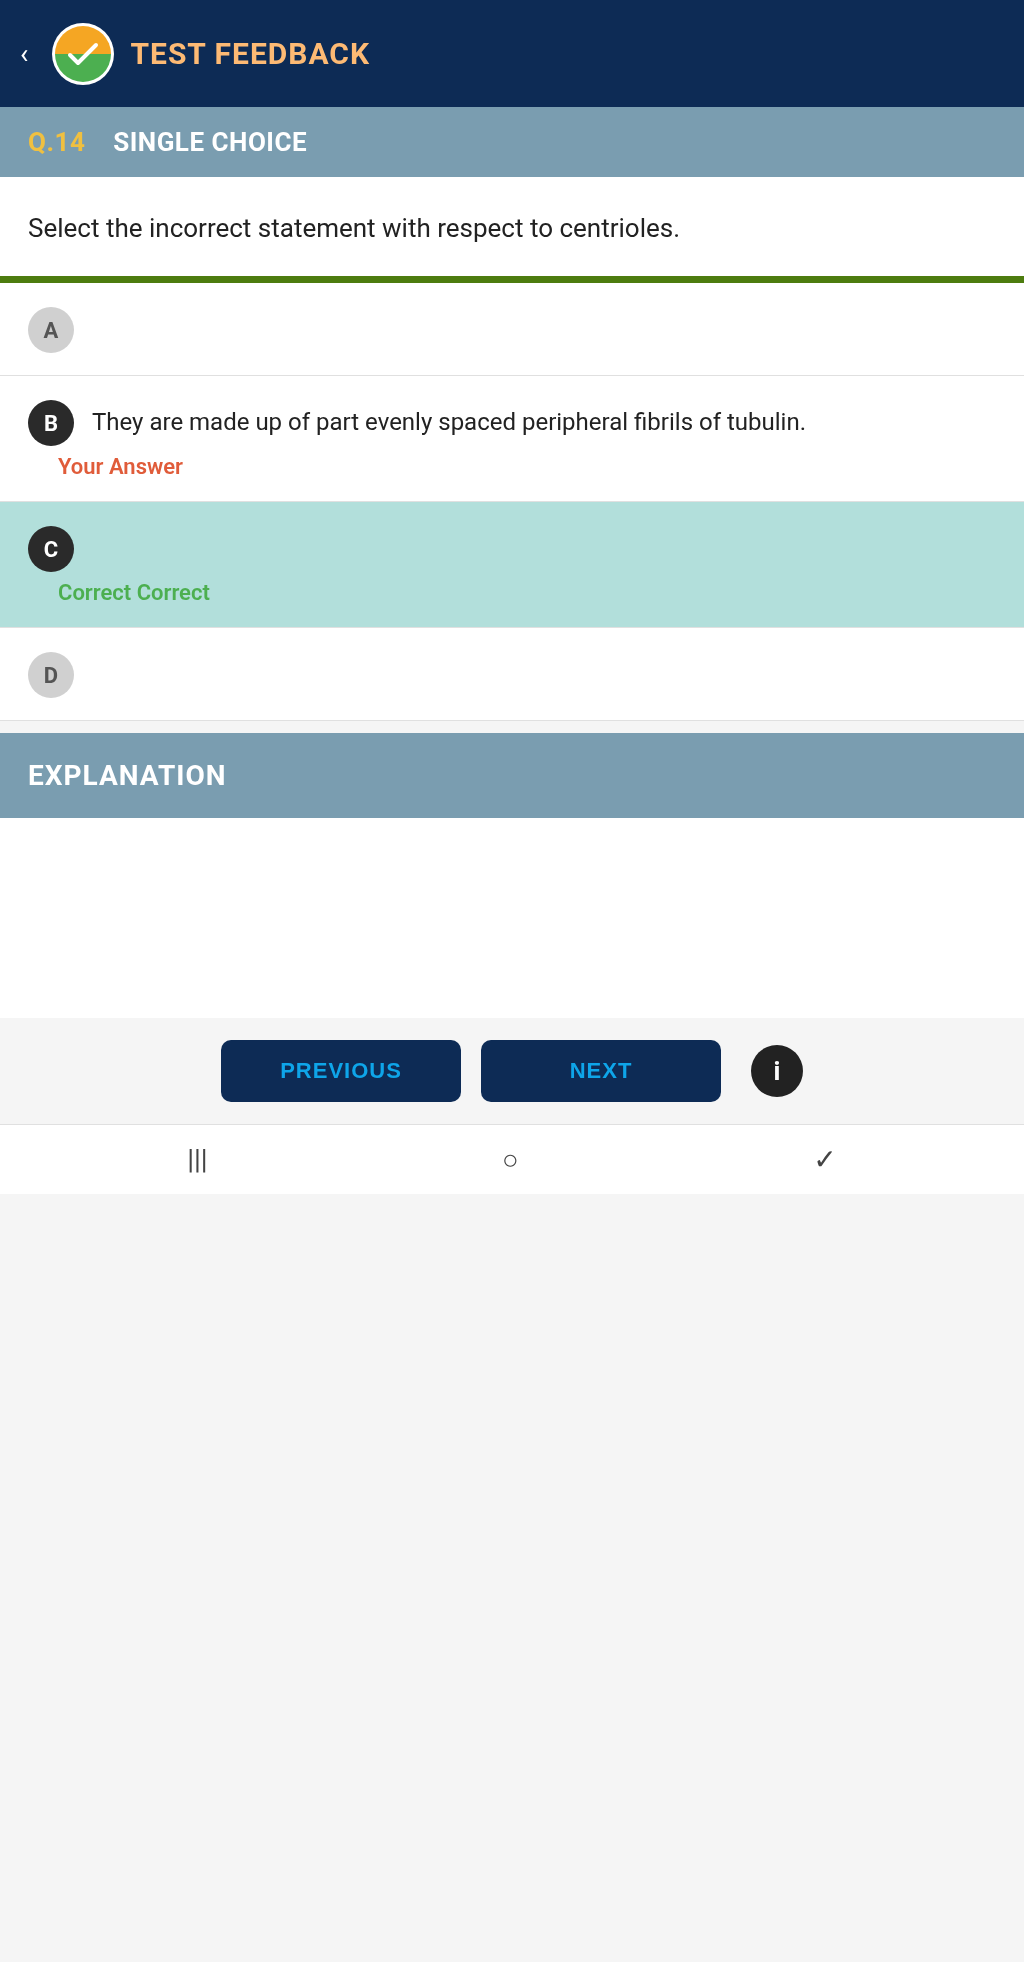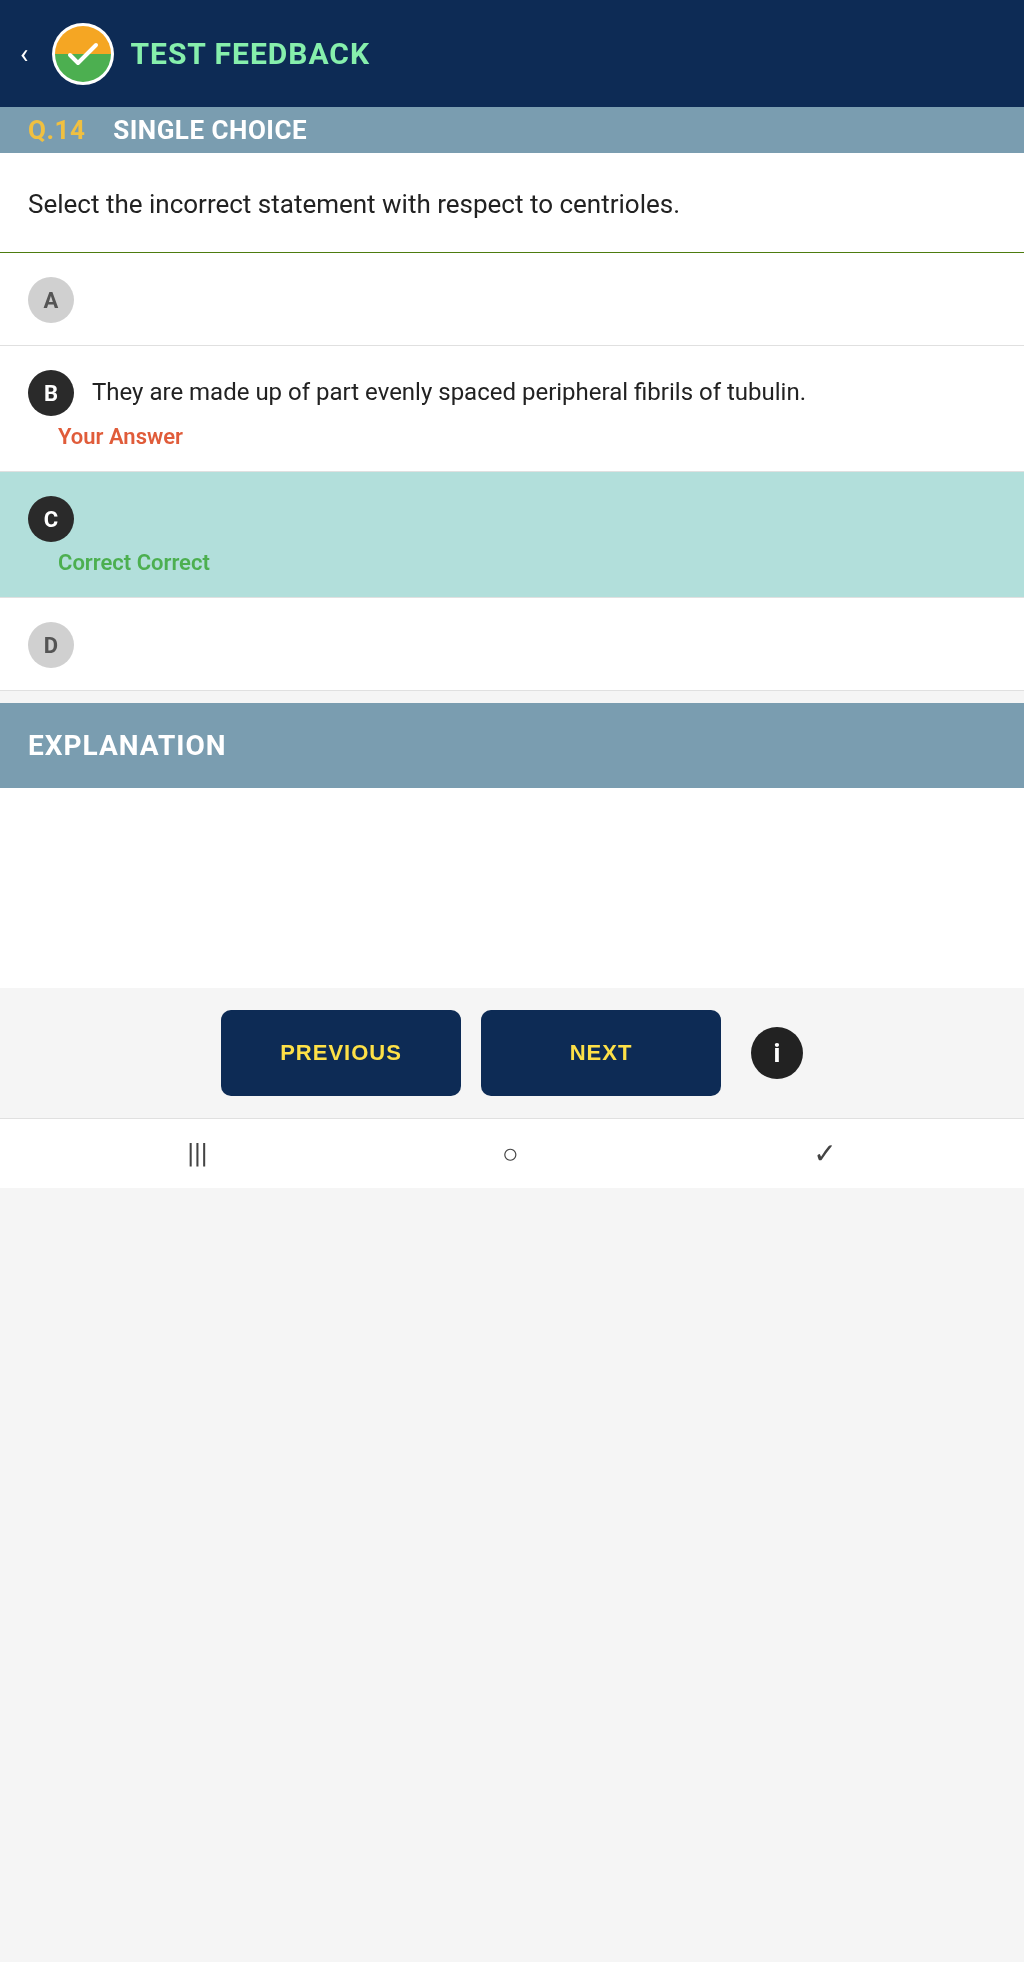--- a/index.html
+++ b/index.html
@@ -39,46 +39,46 @@
       justify-content: center;
       overflow: hidden;
       flex-shrink: 0;
       position: relative;
     }
     .logo-circle svg {
       width: 58px;
       height: 58px;
     }
     .header-title {
-      color: #86efac;
+      color: #fdba74;
       font-size: 30px;
       font-weight: 700;
       letter-spacing: 1px;
     }
 
     
     .question-type-bar {
       background: #7a9db0;
-      padding: 8px 28px;
+      padding: 20px 28px;
     }
     .question-type-label {
       color: white;
       font-size: 26px;
       font-weight: 700;
       letter-spacing: 0.5px;
     }
     .question-number {
       color: #f0c040;
     }
 
     
     .question-area {
       background: white;
       padding: 32px 28px 28px 28px;
-      border-bottom: 1px solid #4d7c0f;
+      border-bottom: 7px solid #4d7c0f;
     }
     .question-text {
       font-size: 26px;
       color: #222;
       line-height: 1.5;
     }
 
     
     .option-row {
       background: white;
@@ -156,27 +156,27 @@
       background: #f5f5f5;
       display: flex;
       align-items: center;
       justify-content: center;
       gap: 20px;
       padding: 22px 20px;
       position: relative;
     }
     .nav-btn {
       background: #0d2b55;
-      color: #fde047;
+      color: #0ea5e9;
       border: none;
       border-radius: 10px;
       font-size: 22px;
       font-weight: 700;
       letter-spacing: 1px;
-      padding: 30px 48px;
+      padding: 18px 48px;
       cursor: pointer;
       min-width: 240px;
     }
     .info-btn {
       width: 52px;
       height: 52px;
       border-radius: 50%;
       background: #222;
       color: white;
       font-size: 26px;

